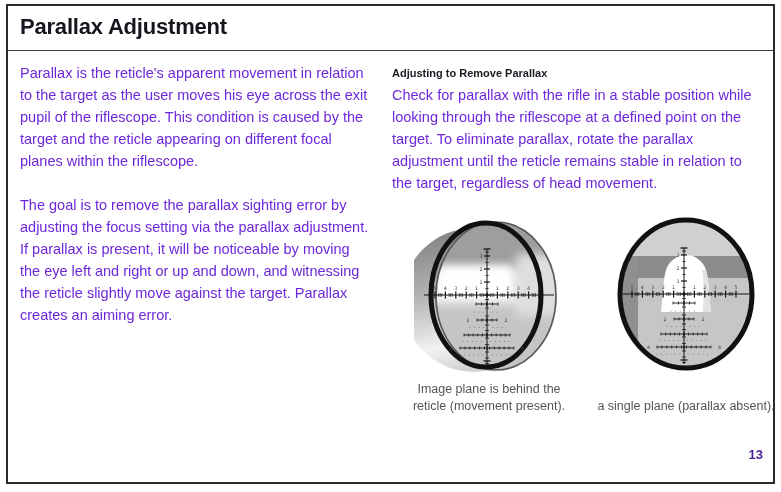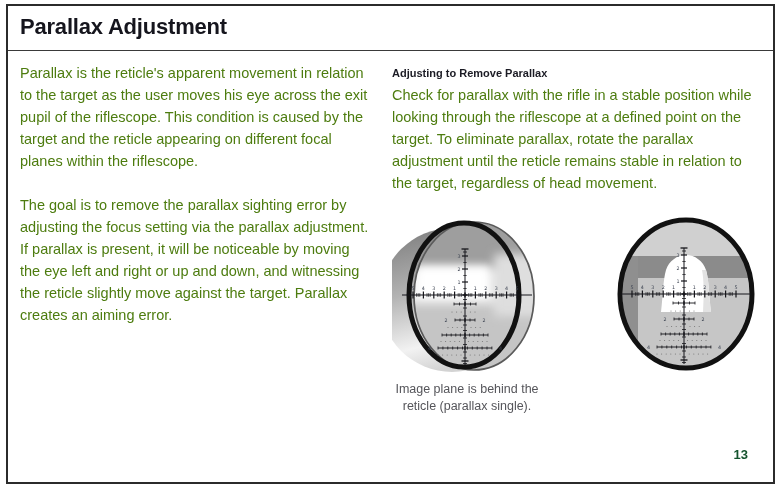--- a/index.html
+++ b/index.html
@@ -29,52 +29,52 @@
     border: none;
     border-top: 1.5px solid #3a3a3a;
     margin: 10px -12px 0 -12px;
   }
   .columns { display: flex; gap: 20px; margin-top: 11px; }
   .col-left  { width: 352px; flex: 0 0 auto; }
   .col-right { flex: 1 1 auto; min-width: 0; }
   .body-text {
     font-size: 14.5px;
     line-height: 22px;
-    color: #4d7c0f;
+    color: #6d28d9;
     margin: 0 0 22px 0;
   }
   h2.section-heading {
     font-size: 11px;
     font-weight: bold;
     color: #1b1b24;
     margin: 0;
     line-height: 22px;
   }
   .figures {
     display: flex;
     gap: 47px;
     margin-top: 20px;
-    justify-content: space-between;
+    justify-content: flex-end;
   }
   figure.scope-figure { margin: 0; width: 150px; text-align: center; position: relative; }
   figure.scope-figure svg { display:block; }
   figcaption.figure-caption {
     width: 204px;
     margin: 7px 0 0 -27px;
     font-size: 12.5px;
     line-height: 17px;
     color: #55555a;
     text-align: center;
   }
   .page-number {
     position: absolute;
-    right: 25px; bottom: 20px;
+    right: 10px; bottom: 20px;
     font-size: 13px;
     font-weight: bold;
-    color: #14532d;
+    color: #4c1d95;
   }
   svg text { font-family: "DejaVu Sans", sans-serif; }
 </style>
 </head>
 <body>
 
 <div class="page">
   <div class="sheet">
 
     <h1 class="page-title">Parallax Adjustment</h1>
@@ -274,21 +274,21 @@
                   <line x1="71" y1="122" x2="75" y2="122" stroke="#15151a" stroke-width="0.8"></line>
                   <line x1="71" y1="128.5" x2="75" y2="128.5" stroke="#15151a" stroke-width="0.8"></line>
                   <line x1="71" y1="136" x2="75" y2="136" stroke="#15151a" stroke-width="0.8"></line>
                   <line x1="71" y1="142" x2="75" y2="142" stroke="#15151a" stroke-width="0.8"></line>
                   <line x1="69.5" y1="145" x2="76.5" y2="145" stroke="#15151a" stroke-width="1.3"></line>
                   <line x1="71" y1="147.5" x2="75" y2="147.5" stroke="#15151a" stroke-width="0.8"></line>
                 </g>
             </svg>
             <figcaption class="figure-caption">
               <span>Image plane is behind the</span><br>
-              <span>reticle (parallax single).</span>
+              <span>reticle (movement present).</span>
             </figcaption>
           </figure>
 
           <figure class="scope-figure">
             <svg width="150" height="158" viewBox="0 0 150 158" aria-hidden="true">
               <defs>
                 <clipPath id="discClip2">
                     <ellipse cx="75" cy="78" rx="66" ry="74"></ellipse>
                   </clipPath>
               </defs>
@@ -453,20 +453,21 @@
                   <line x1="71" y1="121" x2="75" y2="121" stroke="#15151a" stroke-width="0.8"></line>
                   <line x1="71" y1="127.5" x2="75" y2="127.5" stroke="#15151a" stroke-width="0.8"></line>
                   <line x1="71" y1="135" x2="75" y2="135" stroke="#15151a" stroke-width="0.8"></line>
                   <line x1="71" y1="141" x2="75" y2="141" stroke="#15151a" stroke-width="0.8"></line>
                   <line x1="69.5" y1="144" x2="76.5" y2="144" stroke="#15151a" stroke-width="1.3"></line>
                   <line x1="71" y1="146.5" x2="75" y2="146.5" stroke="#15151a" stroke-width="0.8"></line>
                 </g>
             </svg>
             <figcaption class="figure-caption">
               <br>
+              <span>a single plane (parallax absent).</span>
             </figcaption>
           </figure>
 
         </div>
       </div>
     </div>
 
     <div class="page-number">13</div>
   </div>
 </div>

